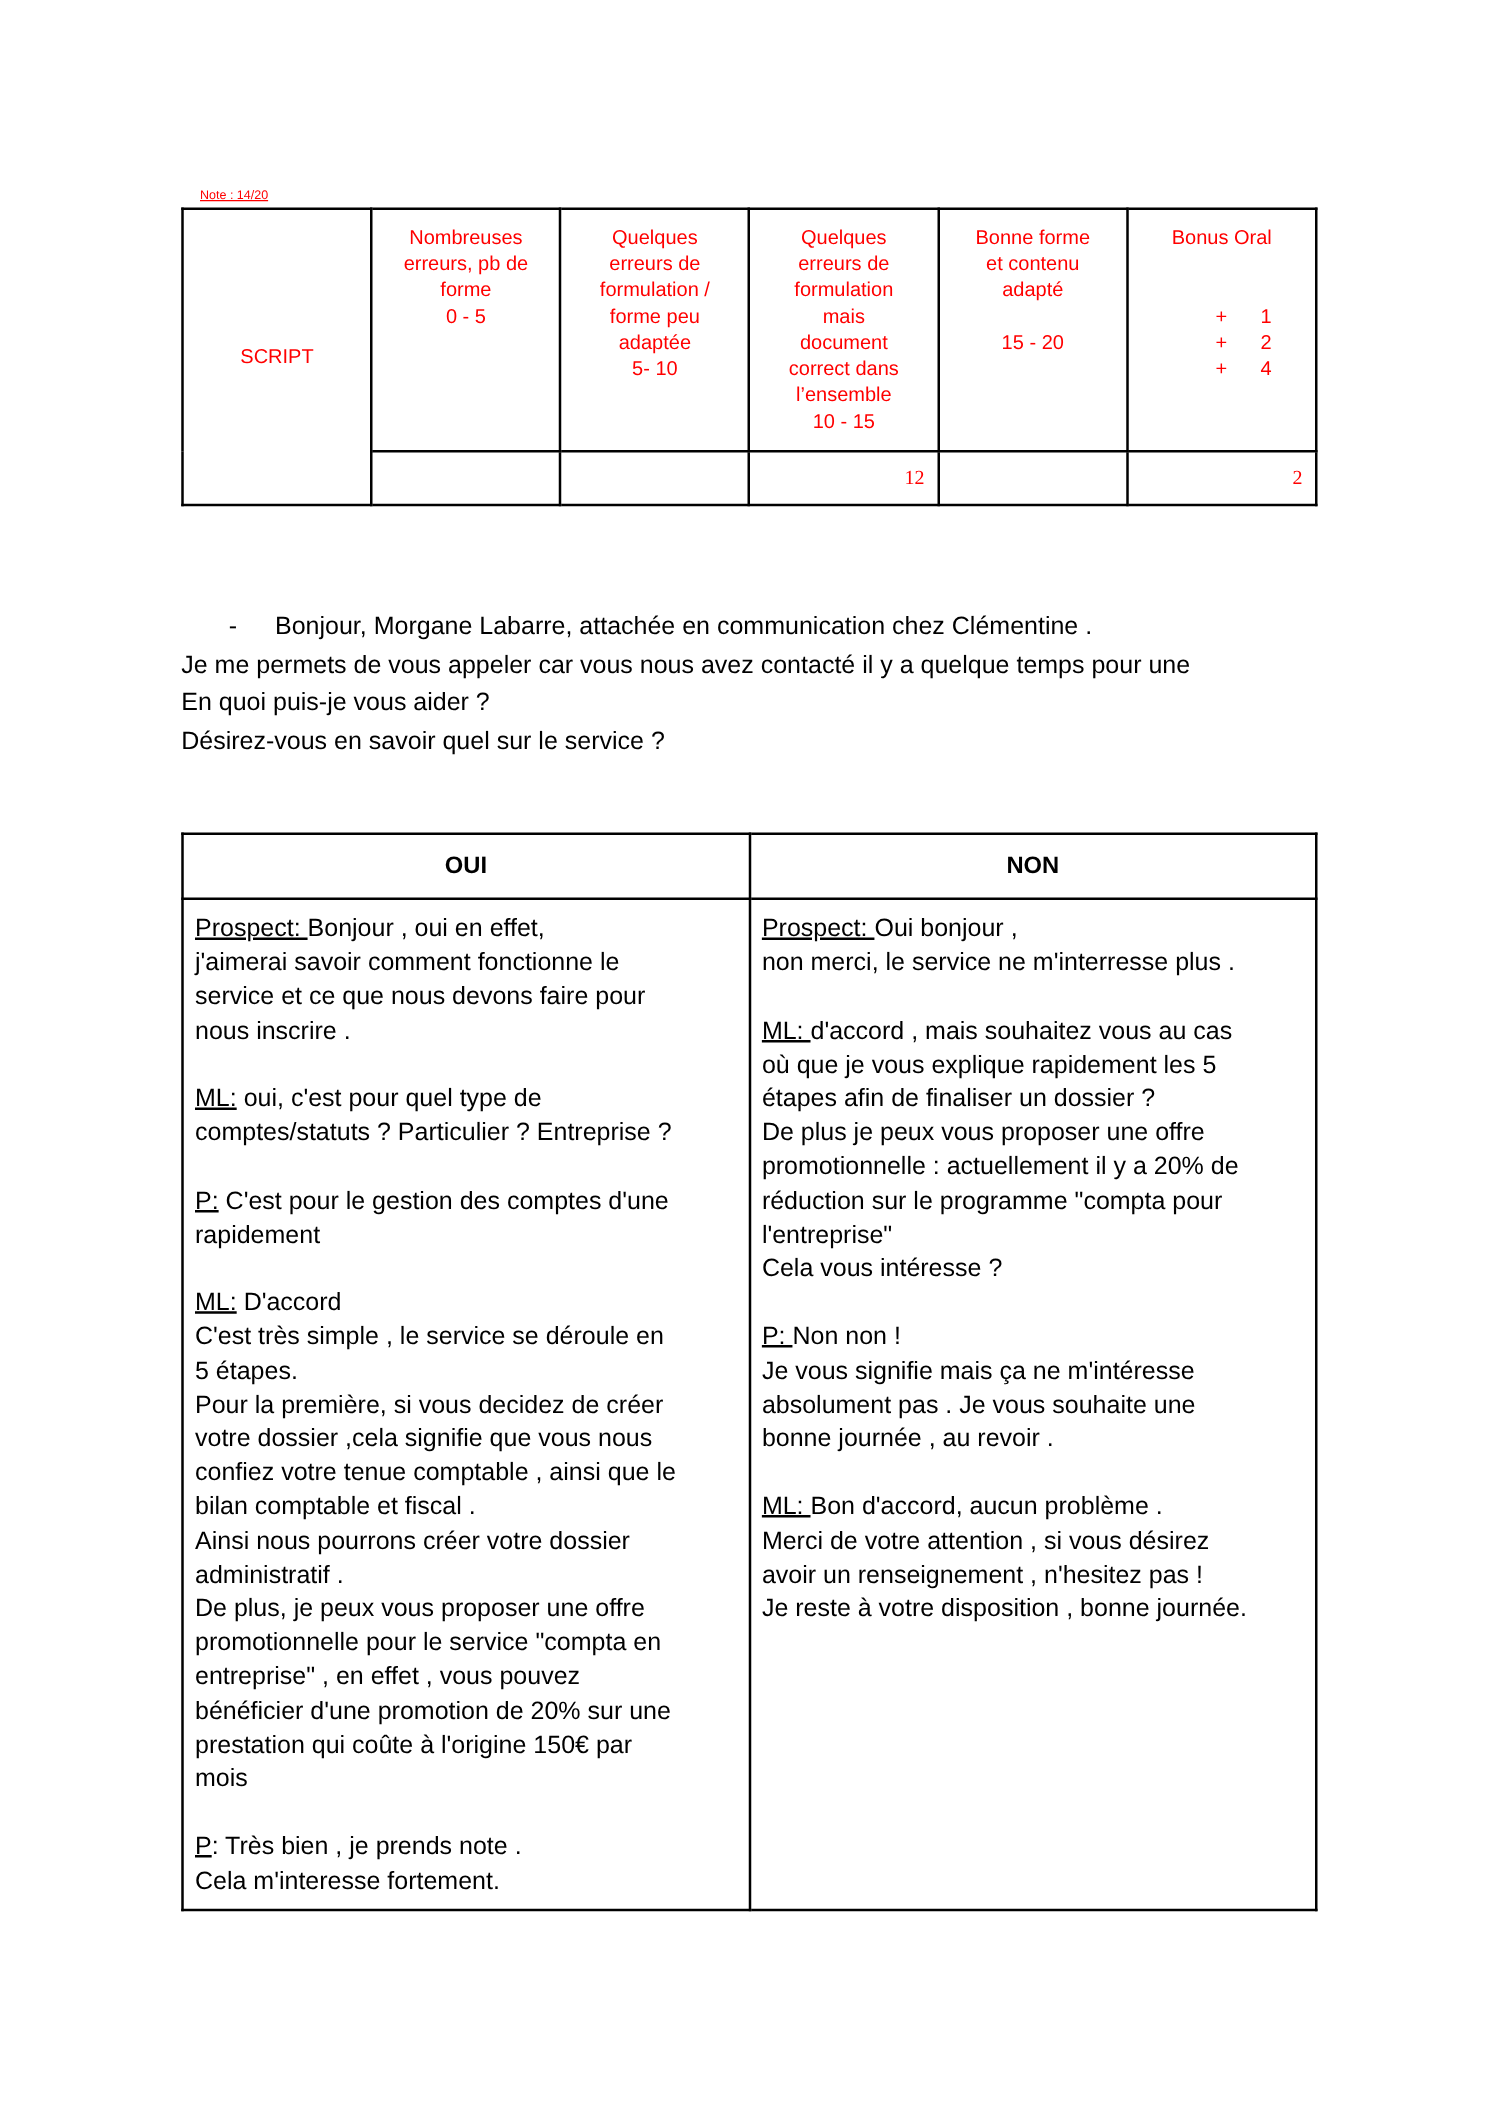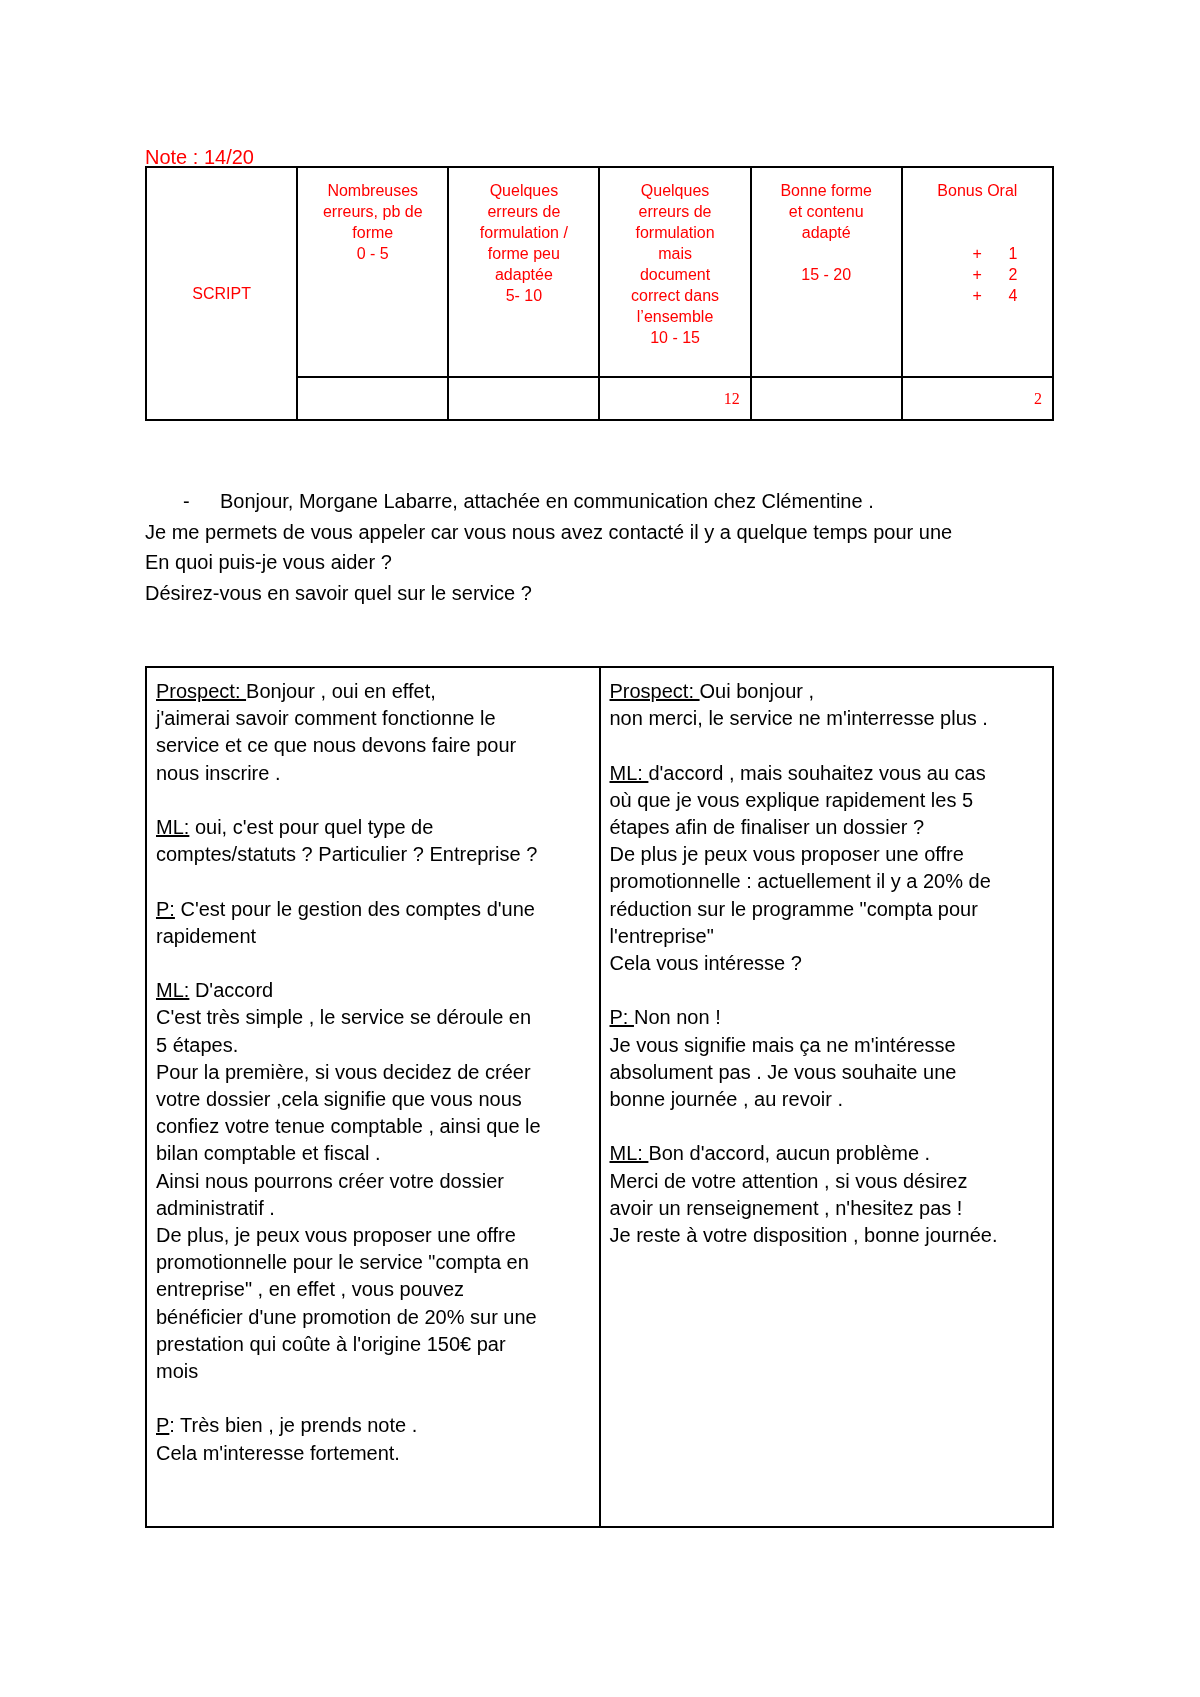--- a/index.html
+++ b/index.html
@@ -1,24 +1,24 @@
 <!DOCTYPE html>
 <html><head>
 <meta charset="utf-8">
 <style>
   html, body { margin: 0; padding: 0; background: #ffffff; }
   body { width: 1200px; height: 1697px; position: relative; overflow: hidden;
          font-family: "Liberation Sans", sans-serif; color: #000; }
   .red { color: #ff0000; }
-  .note { position: absolute; left: 145px; top: 147px; font-size: 20px; line-height: 20px; }
+  .note { position: absolute; left: 160px; top: 147px; font-size: 10px; line-height: 20px; text-decoration: underline; }
 
   table.grade { position: absolute; left: 145px; top: 166px; width: 909px; height: 238px;
     border-collapse: collapse; table-layout: fixed; }
   table.grade td { border: 2.5px solid #000; vertical-align: top; font-size: 16px;
-    line-height: 21px; text-align: center; padding: 12px 4px 16px 4px; }
+    line-height: 21px; text-align: center; padding: 12px 4px 0 4px; }
   table.grade td.script { vertical-align: middle; padding: 16px; }
   table.grade tr.hdr td { height: 180px; }
   table.grade tr.scores td { height: 41px; text-align: right; vertical-align: middle; padding: 0 10px; font-family: Liberation Serif, serif; }
   .bonus-list { margin-top: 42px; }
   .bonus-list div { padding-left: 62px; }
   .bonus-list span { display: inline-block; width: 36px; text-align: left; }
 
   .intro { position: absolute; left: 145px; top: 486px; width: 920px; font-size: 20px; line-height: 30.5px; }
   .intro .bullet { display: block; padding-left: 38px; }
   .intro .bullet .dash { display: inline-block; width: 37px; }
@@ -94,20 +94,24 @@
 
 <div class="intro">
   <span class="bullet"><span class="dash">-</span><span>Bonjour, Morgane Labarre, attachée en communication chez Clémentine .</span></span>
   <span class="ln">Je me permets de vous appeler car vous nous avez contacté il y a quelque temps pour une</span>
   <span class="ln">En quoi puis-je vous aider ?</span>
   <span class="ln">Désirez-vous en savoir quel sur le service ?</span>
 </div>
 
 <table class="dialog">
   <tbody>
+      <tr>
+    <th>OUI</th>
+    <th>NON</th>
+  </tr>
   <tr>
     <td>
           <div class="para">
             <span class="ln"><span class="spk">Prospect: </span>Bonjour , oui en effet,</span>
             <span class="ln">j'aimerai savoir comment fonctionne le</span>
             <span class="ln">service et ce que nous devons faire pour</span>
             <span class="ln">nous inscrire .</span>
           </div>
           <div class="para">
             <span class="ln"><span class="spk">ML:</span> oui, c'est pour quel type de</span>

